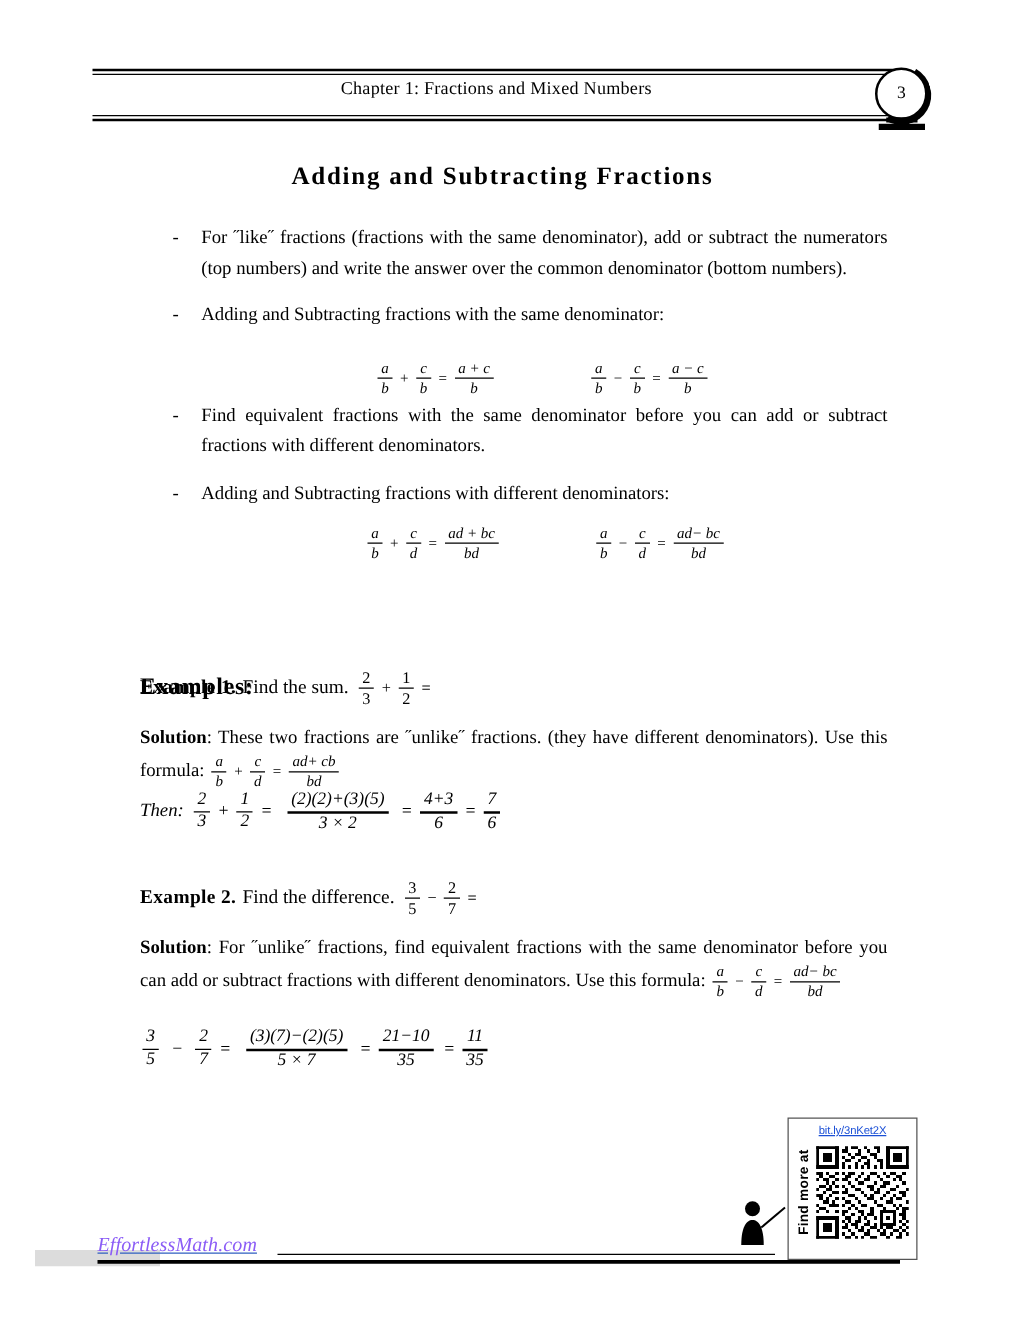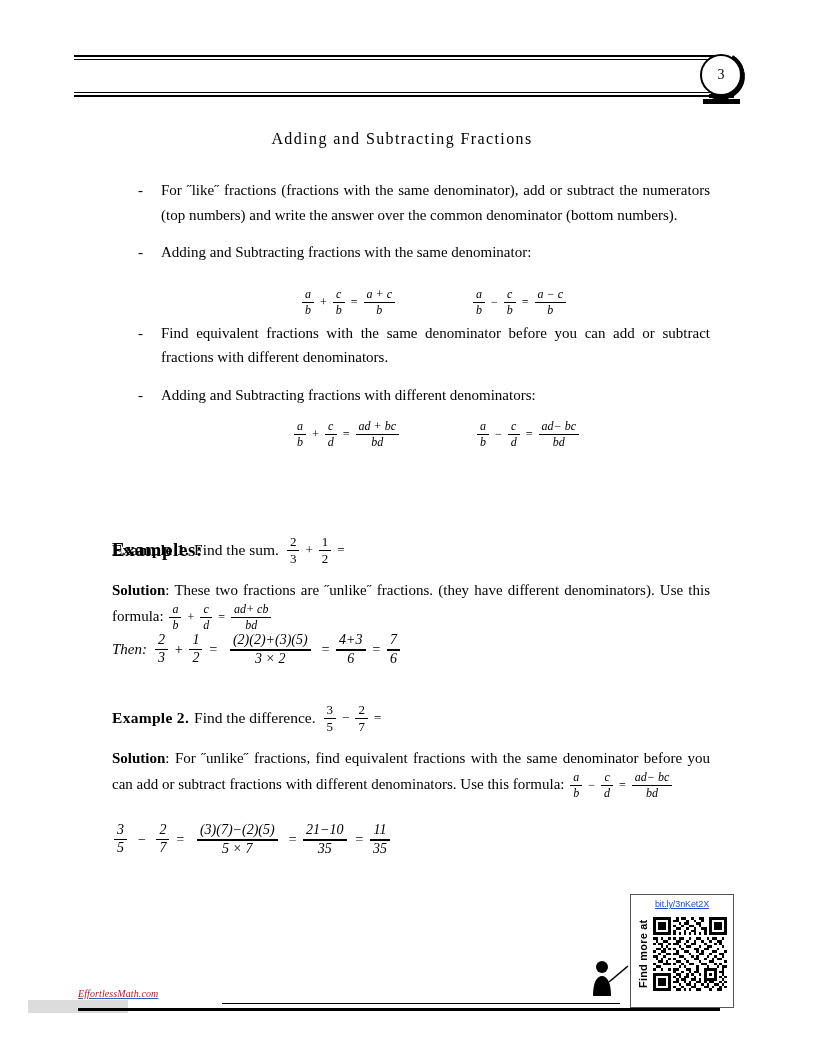--- a/index.html
+++ b/index.html
@@ -86,22 +86,22 @@
     left: 6px; top: 47px;
     width: 37px; height: 5px;
     background: #000;
   }
 
   
   .lesson-title {
     position: absolute;
     left: 0; top: 130px; width: 804px;
     text-align: center;
-    font-size: 16px;
-    font-weight: normal;
+    font-size: 20px;
+    font-weight: bold;
     letter-spacing: 1.4px;
   }
 
   
   .rules-list {
     position: absolute;
     left: 138px;
     top: 178px;
     width: 572px;
   }
@@ -257,23 +257,23 @@
 
   .teacher-icon {
     position: absolute;
     left: 584px; top: 958px;
     width: 48px; height: 40px;
   }
 
   .footer-site {
     position: absolute;
     left: 78px; top: 988px;
-    font-size: 10px;
+    font-size: 16px;
     font-style: italic;
-    color: #b91c1c;
+    color: #8b5cf6;
     text-decoration: underline;
     text-decoration-color: #2f5fc0;
     letter-spacing: 0.1px;
   }
   .footer-rule-thin {
     position: absolute;
     left: 222px; top: 1003px;
     width: 398px; height: 1px;
     background: #000;
   }
@@ -288,20 +288,21 @@
     left: 28px; top: 1000px;
     width: 100px; height: 13px;
     background: #dcdcdc;
   }
 </style>
 </head>
 <body>
 
 <div class="page-header">
   <div class="rule-double-top"></div>
+  <div class="header-title">Chapter 1: Fractions and Mixed Numbers</div>
   <div class="rule-double-bottom"></div>
 </div>
 
 <div class="page-badge">
   <div class="badge-arc"></div>
   <div class="badge-ring"></div>
   <div class="badge-num">3</div>
   <div class="badge-stand"></div>
   <div class="badge-foot"></div>
 </div>

